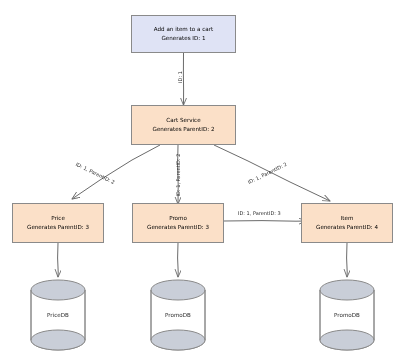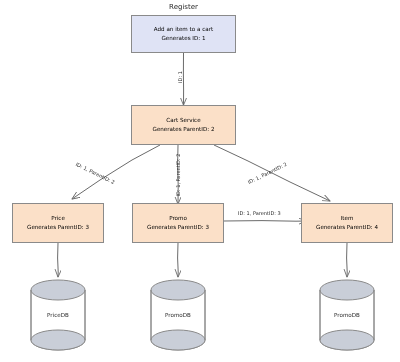--- a/index.html
+++ b/index.html
@@ -116,21 +116,20 @@
       <path d="M374,290 L374,340" fill="none" stroke="#8a8a8a" stroke-width="1"></path>
     </g>
 
     <rect x="131" y="15" width="105" height="38" fill="url(#hatch)" stroke="none"></rect>
     <rect x="131" y="105" width="105" height="40" fill="url(#hatch)" stroke="none"></rect>
     <rect x="12" y="203" width="92" height="40" fill="url(#hatch)" stroke="none"></rect>
     <rect x="132" y="203" width="92" height="40" fill="url(#hatch)" stroke="none"></rect>
     <rect x="301" y="203" width="92" height="40" fill="url(#hatch)" stroke="none"></rect>
   </svg>
 
-  <div class="node-title" style="left:131px; top:3px; width:105px; font-size:7px;">Register</div>
 
   <div class="node-box" style="left:131px; top:15px; width:105px; height:38px; background:#dfe3f5;">
     <span class="nl" style="font-size:5.6px;">Add an item to a cart</span>
     <span class="nl" style="font-size:5.6px;">Generates ID: 1</span>
   </div>
 
   <div class="node-box" style="left:131px; top:105px; width:105px; height:40px; background:#fbe0c8;">
     <span class="nl" style="font-size:5.6px;">Cart Service</span>
     <span class="nl" style="font-size:5.6px;">Generates ParentID: 2</span>
   </div>

